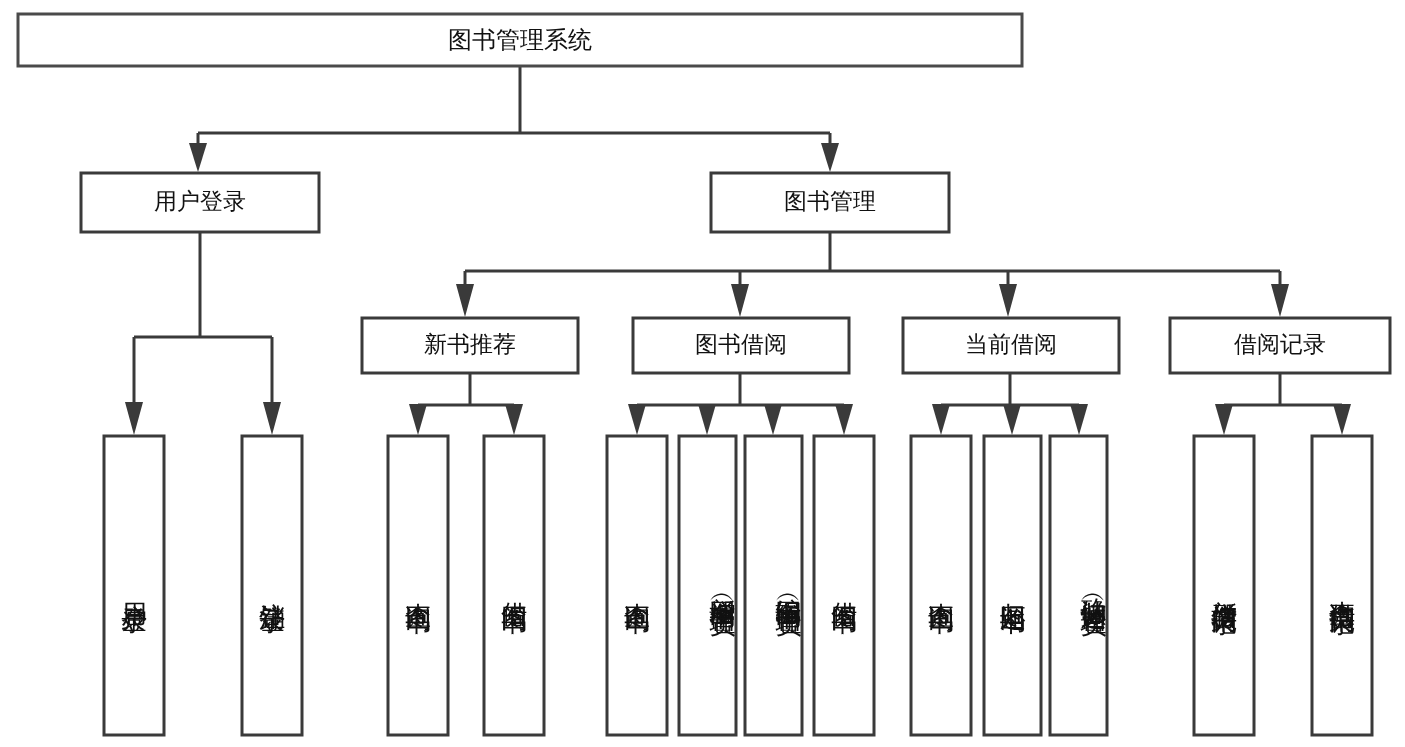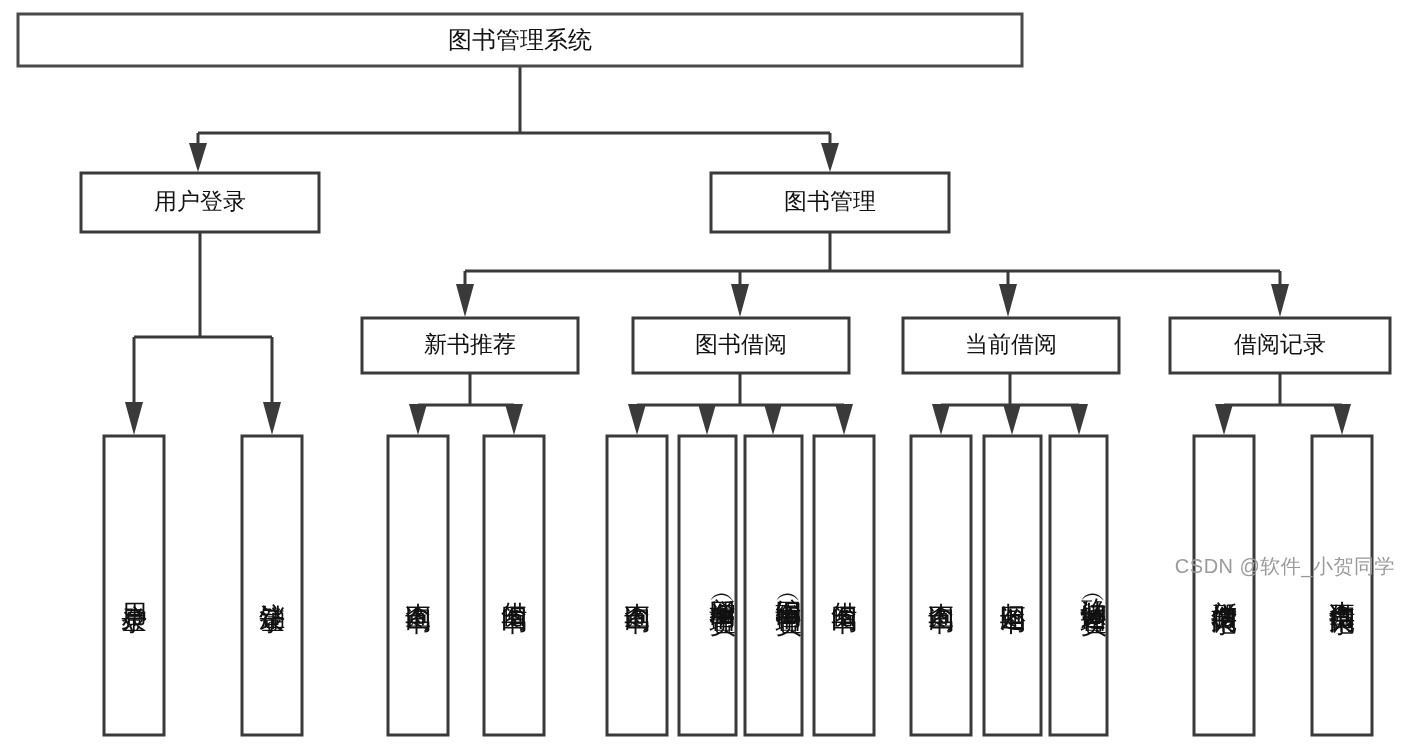--- a/index.html
+++ b/index.html
@@ -198,14 +198,13 @@
   <div class="leaf-label" style="left:607px;  top:436px; width:60px; height:299px;">查询图书</div>
   <div class="leaf-label" style="left:679px;  top:440px; width:57px; height:291px; align-items:flex-start;">新增图书（管理员）</div>
   <div class="leaf-label" style="left:745px;  top:440px; width:57px; height:291px; align-items:flex-start;">编辑图书（管理员）</div>
   <div class="leaf-label" style="left:814px;  top:436px; width:60px; height:299px;">借阅图书</div>
   <div class="leaf-label" style="left:911px;  top:436px; width:60px; height:299px;">查询图书</div>
   <div class="leaf-label" style="left:984px;  top:436px; width:57px; height:299px;">归还图书</div>
   <div class="leaf-label" style="left:1050px; top:440px; width:57px; height:291px; align-items:flex-start;">确认归还（管理员）</div>
   <div class="leaf-label" style="left:1194px; top:436px; width:60px; height:299px;">新增借阅记录</div>
   <div class="leaf-label" style="left:1312px; top:436px; width:60px; height:299px;">查询借阅记录</div>
 
-  <div class="watermark">CSDN @软件_小贺同学</div>
 </div>
 
 </body></html>

